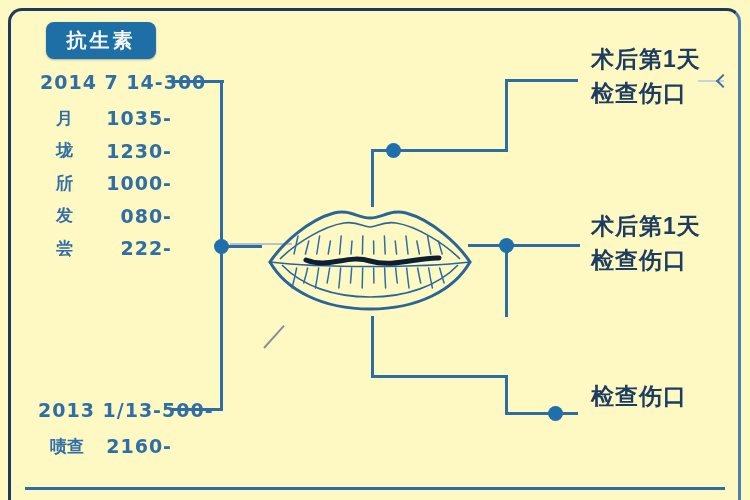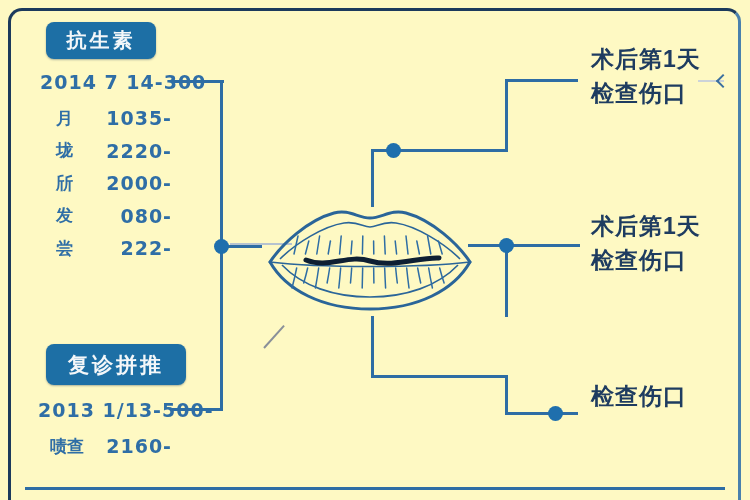--- a/index.html
+++ b/index.html
@@ -73,37 +73,36 @@
   <div class="badge b1">抗生素</div>
   <div class="hand date1">2014 7 14-300</div>
 
   <div class="rows">
     <div class="row">
       <span class="hand lab">月</span>
       <span class="hand val">1035-</span>
     </div>
     <div class="row">
       <span class="hand lab">垅</span>
-      <span class="hand val">2220-</span>
+      <span class="hand val">1230-</span>
     </div>
     <div class="row">
       <span class="hand lab">斦</span>
-      <span class="hand val">2000-</span>
+      <span class="hand val">1000-</span>
     </div>
     <div class="row">
       <span class="hand lab">发</span>
       <span class="hand val">080-</span>
     </div>
     <div class="row">
       <span class="hand lab">尝</span>
       <span class="hand val">222-</span>
     </div>
   </div>
 
-  <div class="badge b2">复诊拼推</div>
   <div class="hand date2">2013 1/13-500-</div>
   <div class="rows2">
     <div class="row">
       <span class="hand lab" style="padding-left:0;">啧查</span>
       <span class="hand val">2160-</span>
     </div>
   </div>
 
   <div class="ln" style="left:172px;top:80px;width:52px;height:3px;"></div>
   <div class="ln" style="left:220px;top:80px;width:3px;height:331px;"></div>

